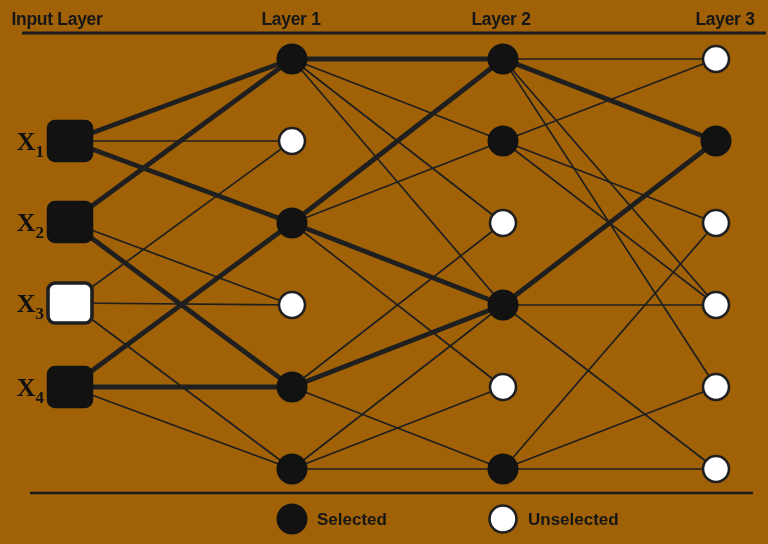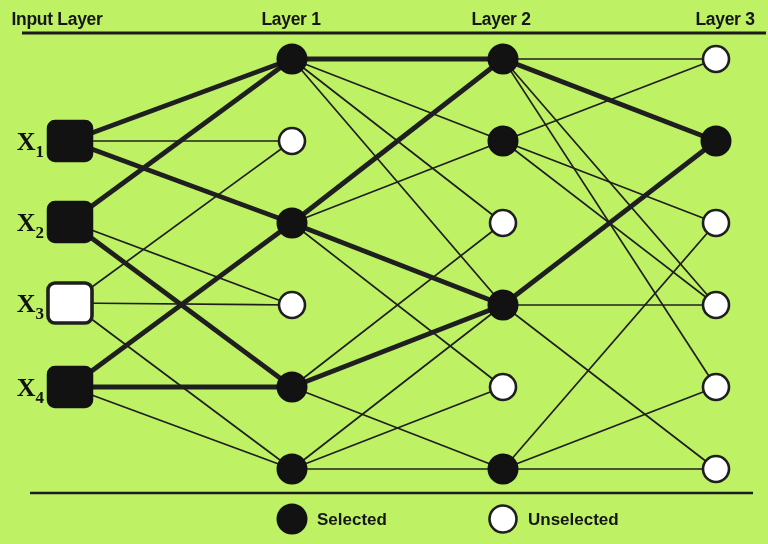--- a/index.html
+++ b/index.html
@@ -1,16 +1,16 @@
 <!DOCTYPE html>
 <html><head>
 <meta charset="utf-8">
 <style>
   html,body{margin:0;padding:0;background:#ffffff;}
-  #canvas{position:relative;width:768px;height:544px;background:#bef264;overflow:hidden;}
+  #canvas{position:relative;width:768px;height:544px;background:#a16207;overflow:hidden;}
   svg{display:block;}
   text{font-family:"Liberation Sans",sans-serif;}
   .hdr{font-size:17.5px;font-weight:bold;letter-spacing:-0.3px;fill:#161616;}
   .legend-label{font-size:17px;font-weight:bold;fill:#161616;}
   .input-label{font-family:"Liberation Serif",serif;font-weight:bold;font-size:26px;fill:#111111;}
   .input-sub{font-size:17px;}
   .edge{stroke:#1f1f1f;fill:none;}
   .edge.thick{stroke-width:4.8px;}
   .edge.thin{stroke-width:1.7px;}
   .node-filled{fill:#121212;stroke:#121212;stroke-width:2px;}

